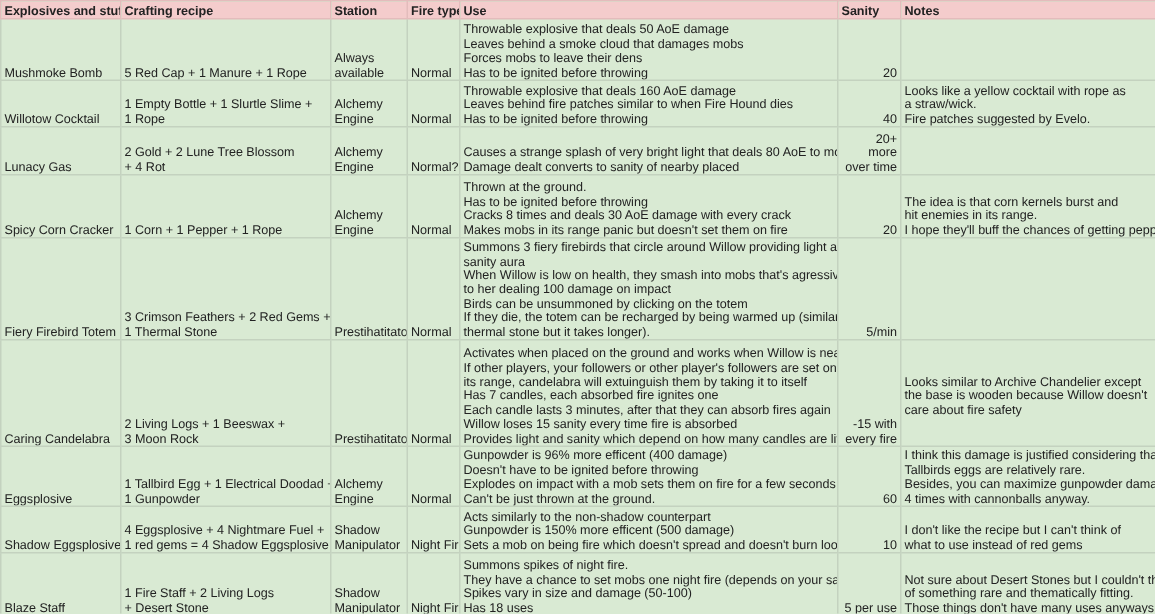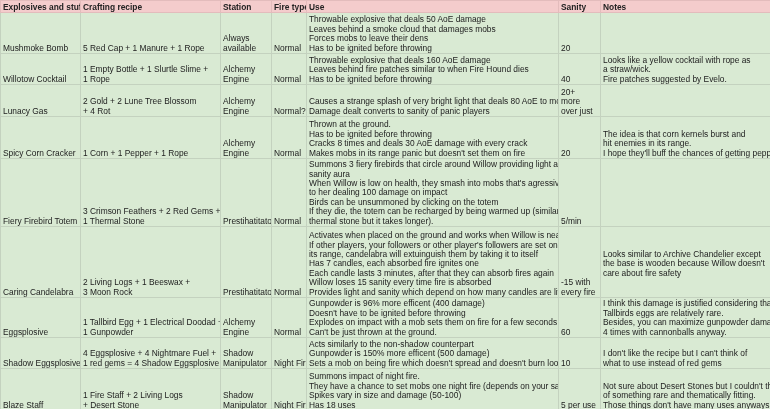--- a/index.html
+++ b/index.html
@@ -17,21 +17,21 @@
     line-height:9.4px;
     white-space:nowrap;
     overflow:hidden;
   }
   th {
     background:#f4cccc; border-color:#e3bcbc;
     font-weight:bold; text-align:left; height:11px; line-height:10px;
     vertical-align:middle;
   }
   td { background:#d9ead3; }
-  td.num { white-space:normal; }
+  td.num { text-align:right; white-space:normal; }
   .line { display:block; }
 </style>
 </head>
 <body>
 
 <table>
   <colgroup>
     <col style="width:80px">
       <col style="width:140px">
       <col style="width:51px">
@@ -104,26 +104,26 @@
           <span class="line">2 Gold + 2 Lune Tree Blossom</span>
           <span class="line">+ 4 Rot</span>
         </td>
         <td>
           <span class="line">Alchemy</span>
           <span class="line">Engine</span>
         </td>
         <td>Normal?</td>
         <td>
           <span class="line">Causes a strange splash of very bright light that deals 80 AoE to mobs</span>
-          <span class="line">Damage dealt converts to sanity of panic players</span>
+          <span class="line">Damage dealt converts to sanity of nearby placed</span>
         </td>
         <td class="num">
           <span class="line">20+</span>
           <span class="line">more</span>
-          <span class="line">over just</span>
+          <span class="line">over time</span>
         </td>
         <td></td>
       </tr>
       <tr style="height: 42px;">
         <td>Spicy Corn Cracker</td>
         <td>
           <span class="line">1 Corn + 1 Pepper + 1 Rope</span>
         </td>
         <td>
           <span class="line">Alchemy</span>
@@ -256,21 +256,21 @@
         <td>
           <span class="line">1 Fire Staff + 2 Living Logs</span>
           <span class="line">+ Desert Stone</span>
         </td>
         <td>
           <span class="line">Shadow</span>
           <span class="line">Manipulator</span>
         </td>
         <td>Night Fire</td>
         <td>
-          <span class="line">Summons impact of night fire.</span>
+          <span class="line">Summons spikes of night fire.</span>
           <span class="line">They have a chance to set mobs one night fire (depends on your sanity)</span>
           <span class="line">Spikes vary in size and damage (50-100)</span>
           <span class="line">Has 18 uses</span>
         </td>
         <td class="num">
           <span class="line">5 per use</span>
         </td>
         <td>
           <span class="line">Not sure about Desert Stones but I couldn't think</span>
           <span class="line">of something rare and thematically fitting.</span>

